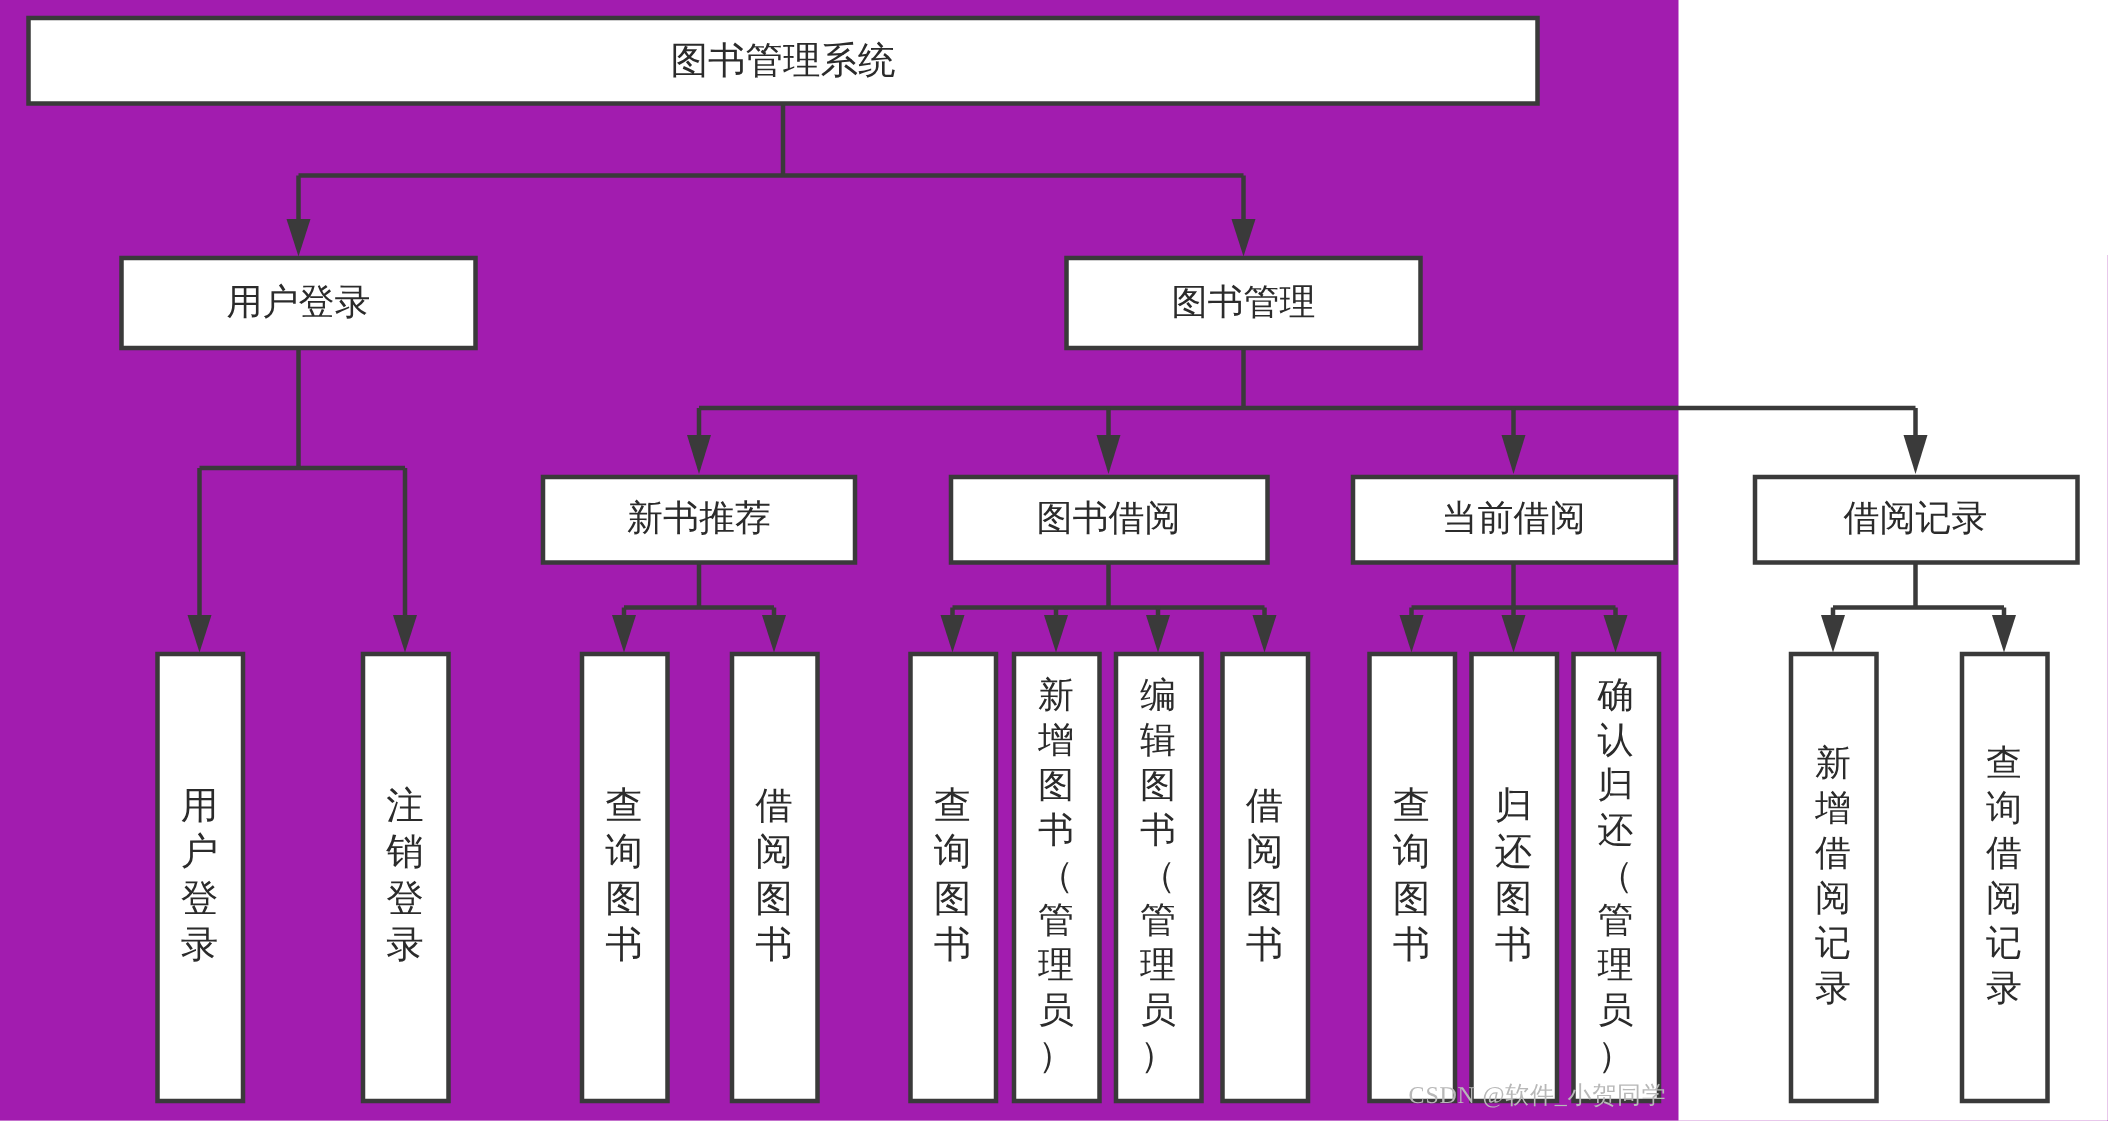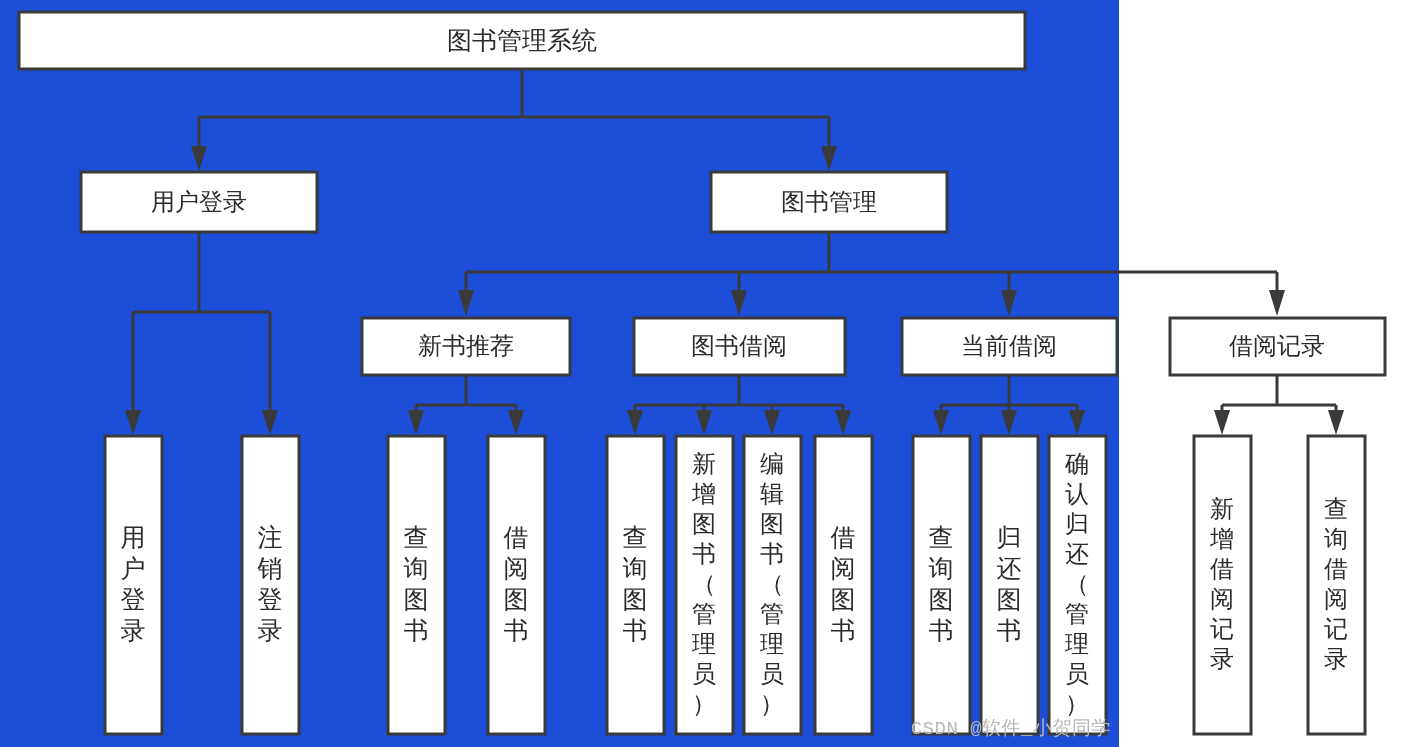--- a/index.html
+++ b/index.html
@@ -11,21 +11,21 @@
   body {
     width: 1405px;
     height: 747px;
     overflow: hidden;
     font-family: "DejaVu Sans", "Liberation Sans", sans-serif;
   }
   #diagram-root {
     position: relative;
     width: 1119px;
     height: 747px;
-    background: #1d4ed8;
+    background: #a21caf;
   }
   svg#tree-svg {
     position: absolute;
     top: 0;
     left: 0;
     width: 1405px;
     height: 747px;
     display: block;
   }
   .node-box {
@@ -61,22 +61,22 @@
     font-size: 25px;
     text-anchor: middle;
   }
   .vert-text.narrow {
     font-size: 24px;
   }
   #watermark {
     position: absolute;
     right: 8px;
     bottom: 6px;
-    font-family: Liberation Mono, monospace;
-    font-size: 19px;
+    font-family: Liberation Serif, serif;
+    font-size: 16px;
     color: #b8b8b8;
     letter-spacing: 0.5px;
     white-space: nowrap;
     pointer-events: none;
   }
 </style>
 </head>
 <body>
 
 <div id="diagram-root">

